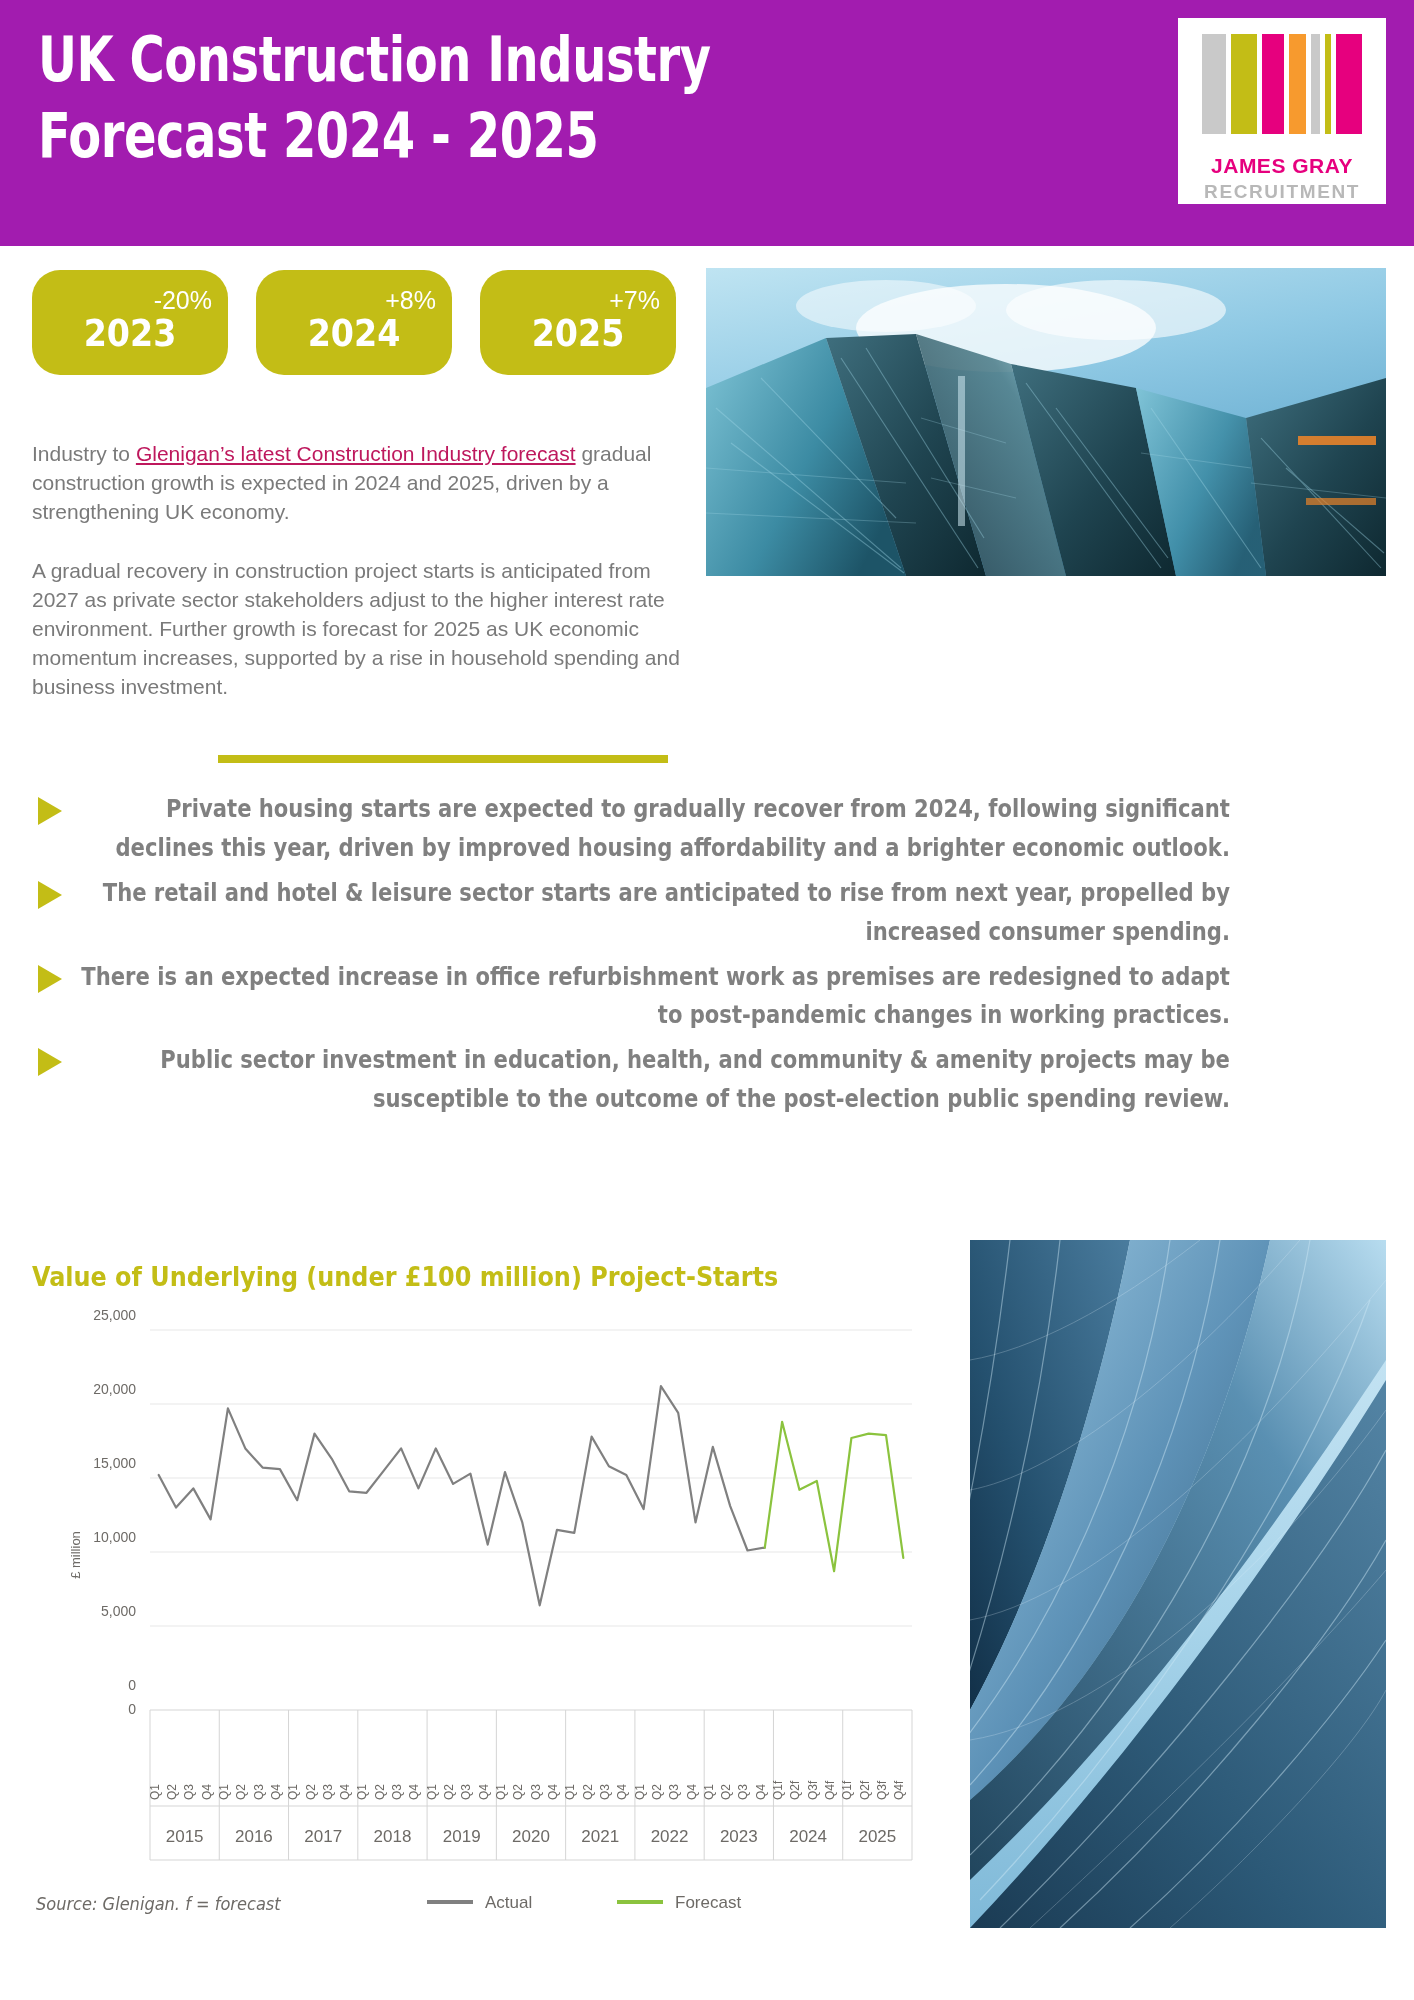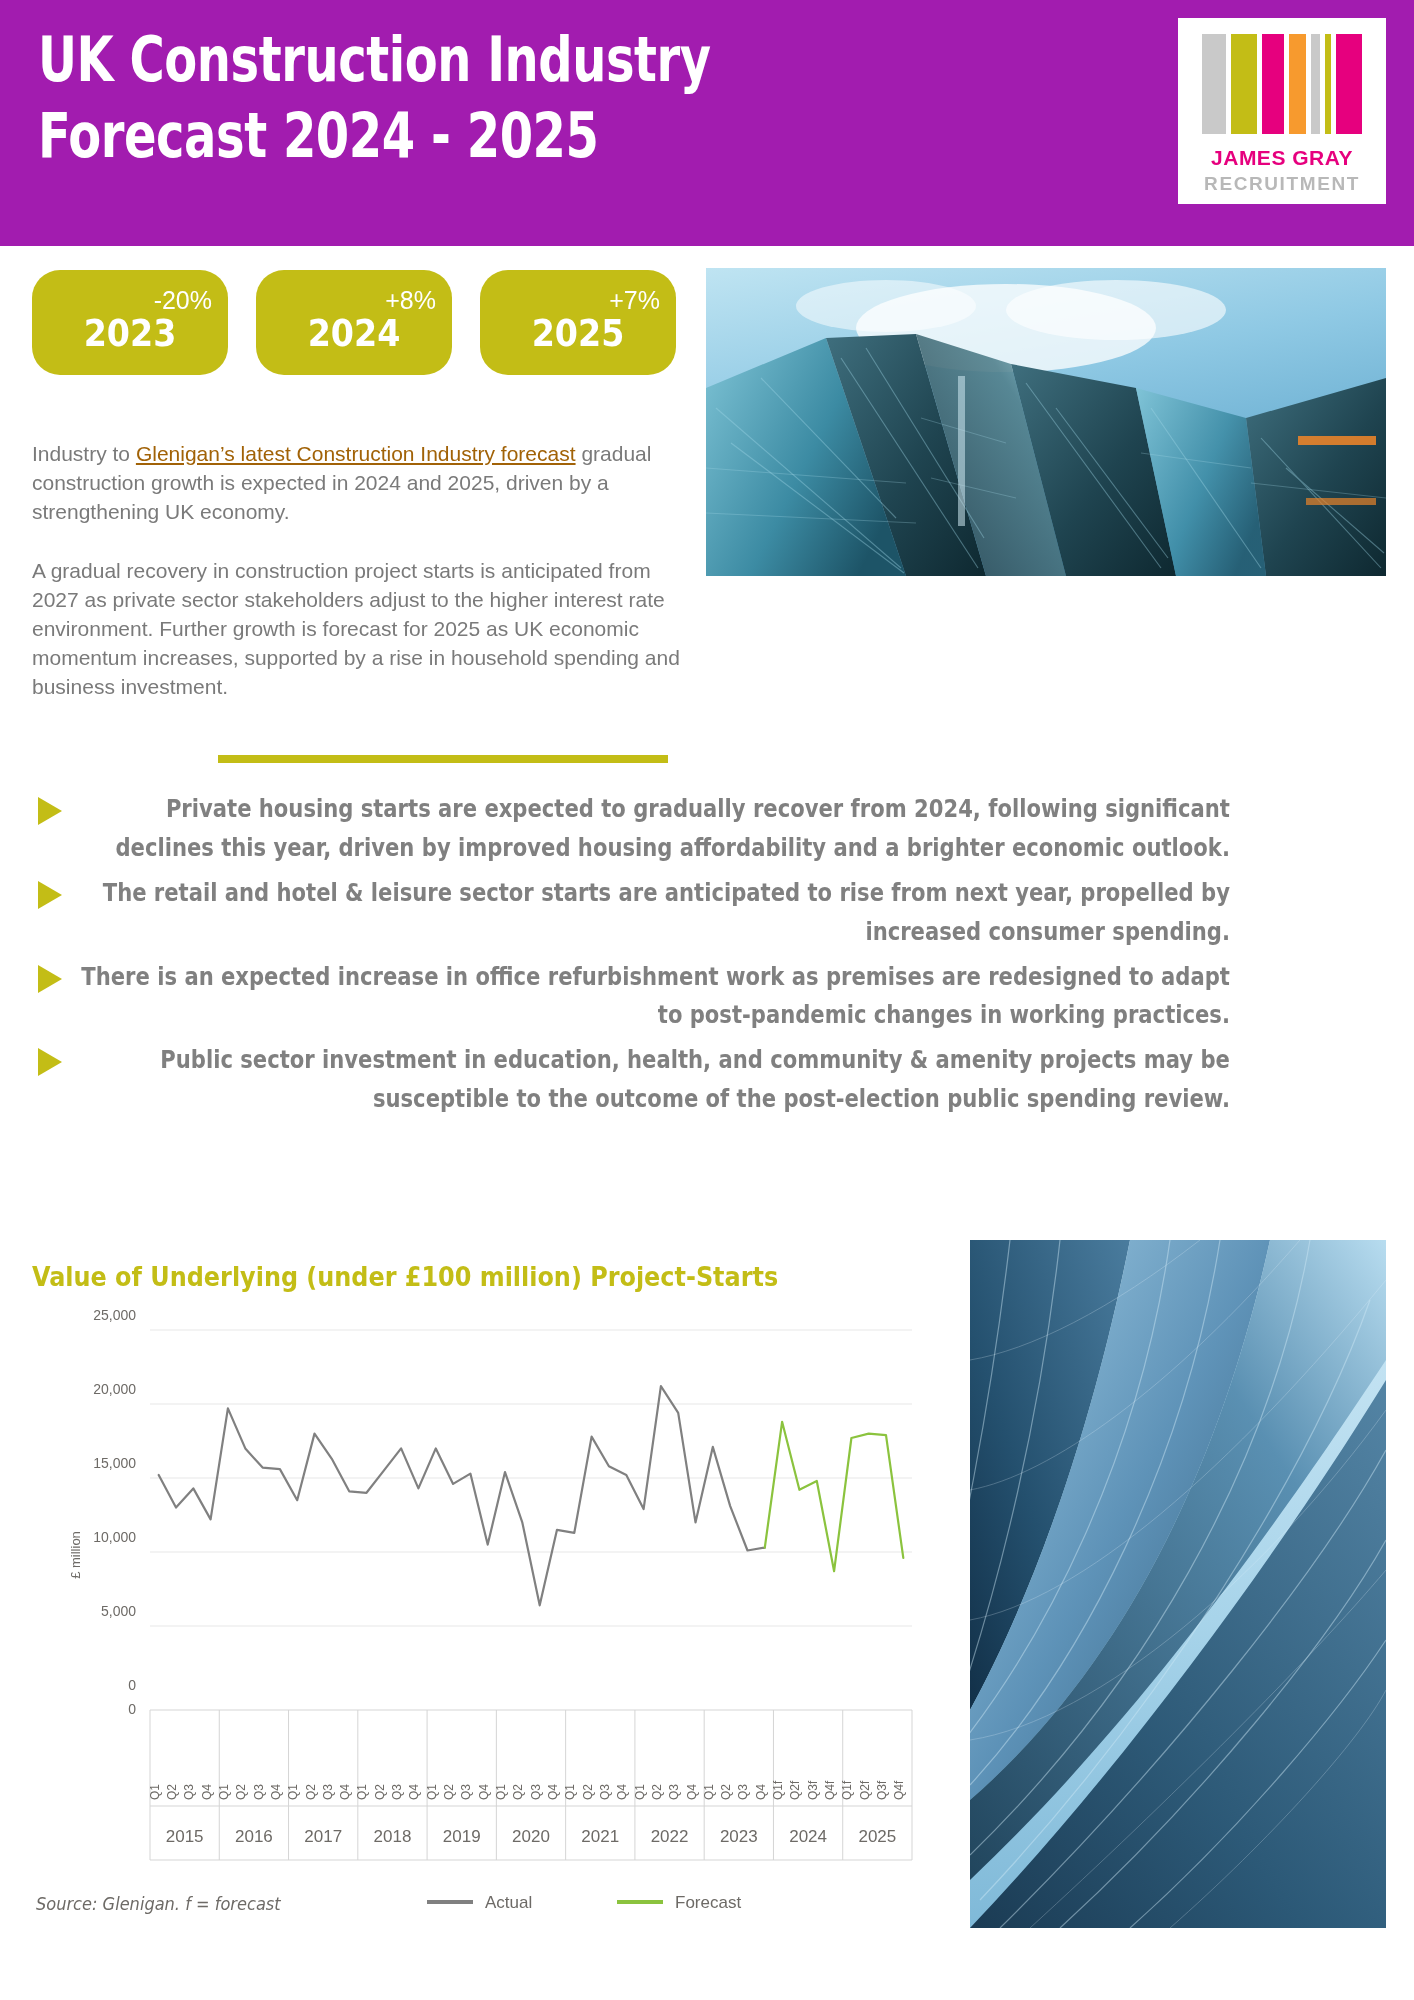--- a/index.html
+++ b/index.html
@@ -29,21 +29,21 @@
   .logo-box {
     position:absolute; left:1178px; top:18px; width:208px; height:186px;
     background:#ffffff;
     display:flex; flex-direction:column; align-items:center; justify-content:flex-start;
     padding-top:16px; box-sizing:border-box;
   }
   .logo-bars { display:flex; align-items:flex-end; height:100px; gap:0; }
   .logo-bars span { display:block; height:100px; margin-right:5px; }
   .logo-name {
     color:#e6007e; font-size:21px; font-weight:bold; letter-spacing:0.5px;
-    margin-top:12px; font-family:"Liberation Sans", sans-serif;
+    margin-top:20px; font-family:"Liberation Sans", sans-serif;
   }
   .logo-sub {
     color:#b8b8b8; font-size:19px; letter-spacing:1.6px;
     margin-top:3px; font-family:"Liberation Sans", sans-serif;font-weight:bold;
   }
 
   
   .badges { position:absolute; left:32px; top:270px; display:flex; gap:28px; }
   .badge {
     width:196px; height:105px; background:#c3bd16; border-radius:28px;
@@ -59,21 +59,21 @@
     color:#ffffff; font-size:25px; font-weight:300;
     font-family:"Liberation Sans", sans-serif;
   }
 
   
   .intro { position:absolute; left:32px; top:440px; width:660px; }
   .intro p {
     margin:0 0 30px 0; color:#7a7a7a; font-size:21px; line-height:1.38;
     font-family:"Liberation Sans", sans-serif;
   }
-  .intro a { color:#a16207; }
+  .intro a { color:#be185d; }
 
   
   .hero-top {
     position:absolute; left:706px; top:268px; width:680px; height:308px;
     overflow:hidden;
   }
 
   
   .divider {
     position:absolute; left:218px; top:755px; width:450px; height:8px;

